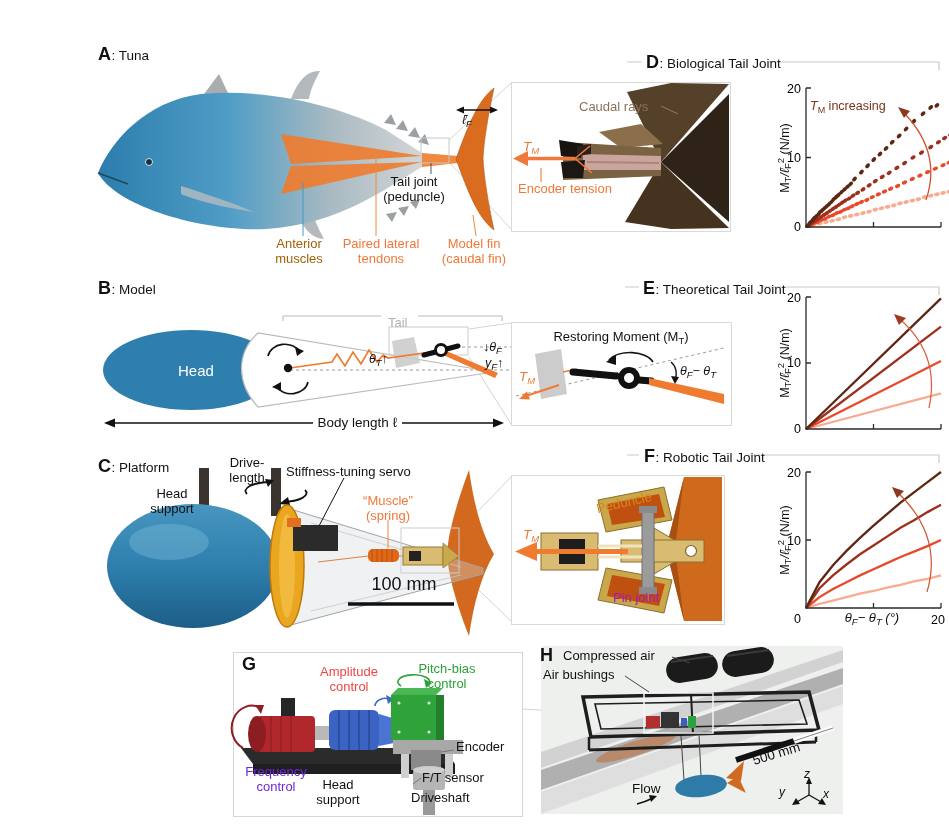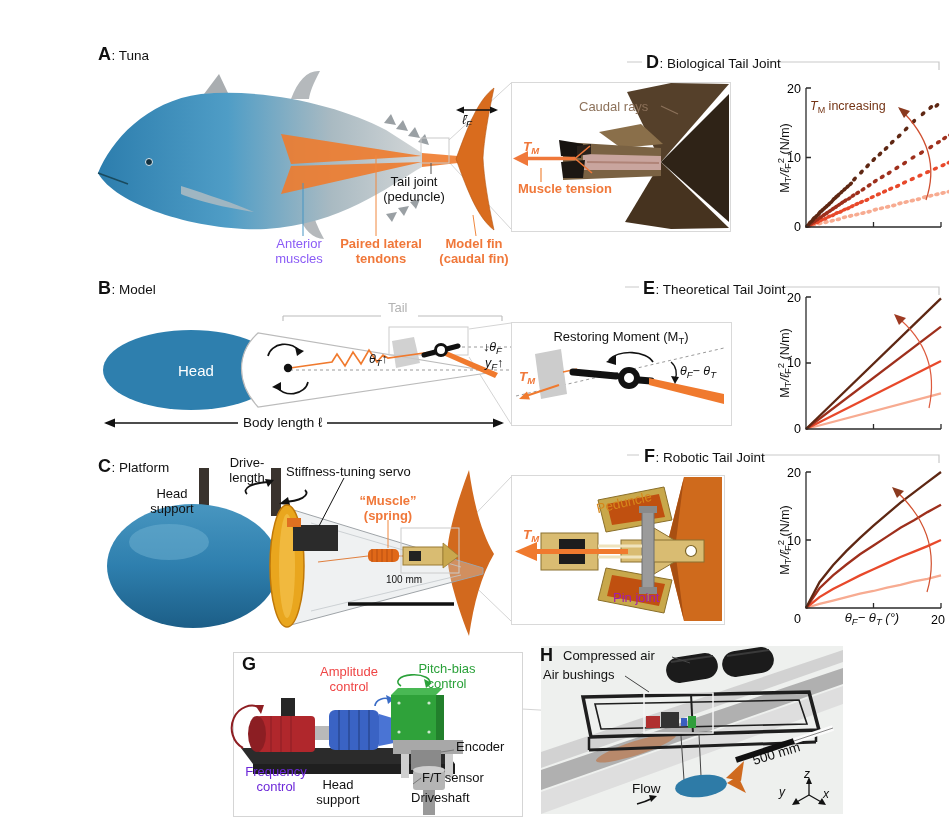--- a/index.html
+++ b/index.html
@@ -11,21 +11,21 @@
   .ptag b{font-size:18px;font-weight:bold;letter-spacing:.5px;}
   .ptag span{font-size:13.5px;}
   .lbl{position:absolute;font-size:13px;line-height:1.12;white-space:nowrap;}
   .ctr{text-align:center;}
   .it{font-style:italic;}
   .sb{font-size:9.5px;vertical-align:-2.5px;}
   .sp{font-size:9.5px;vertical-align:4.5px;}
   .box{position:absolute;background:#fff;border:1px solid #d9d9d9;}
   .ylab{position:absolute;width:150px;height:16px;text-align:center;
         font-size:12.5px;transform:rotate(-90deg);white-space:nowrap;}
-  .orange{color:#f0783a;font-weight:bold;} .blue{color:#8b5cf6;} .grayt{color:#b3b3b3;}
+  .orange{color:#f0783a;} .blue{color:#a16207;} .grayt{color:#b3b3b3;}
 </style>
 </head>
 <body>
 
 <div class="fig">
 
   <svg class="abs" style="left:0;top:0" width="949" height="836">
 
     <path d="M591,62 H606 M733,62 H903 V70" stroke="#c9c9c9" stroke-width="1.2" fill="none"></path>
     <path d="M589,287 H603 M727,287 H903 V295" stroke="#c9c9c9" stroke-width="1.2" fill="none"></path>
@@ -141,21 +141,21 @@
     <g stroke="#f0783a" fill="#f0783a">
       <line x1="64" y1="76.5" x2="14" y2="76.5" stroke-width="3.5"></line>
       <polygon points="2,76.5 17,69 17,84" stroke="none"></polygon>
       <line x1="64" y1="76.5" x2="79" y2="64" stroke-width="1.6"></line>
       <line x1="64" y1="76.5" x2="81" y2="91" stroke-width="1.6"></line>
     </g>
   </svg>
   <div class="lbl" style="left:543px;top:100px;color:#8c715a">Caudal rays</div>
   <div class="lbl it orange" style="left:487px;top:139px;font-size:13.5px">
     <span>T</span><span class="sb">M</span></div>
-  <div class="lbl orange" style="left:482px;top:182px">Muscle tension</div>
+  <div class="lbl orange" style="left:482px;top:182px">Encoder tension</div>
 
   <svg class="abs" id="chartD" style="left:732px;top:76px" width="214" height="164">
     <g class="series-layer">
         <ellipse cx="45.7" cy="148.915" rx="2.8" ry="1.9" transform="rotate(-15.151179466631348 45.7 148.915)" fill="#f7ab91"></ellipse>
         <ellipse cx="51.86" cy="147.525" rx="2.8" ry="1.9" transform="rotate(-14.075144101523538 51.86 147.525)" fill="#f7ab91"></ellipse>
         <ellipse cx="58.019999999999996" cy="146.135" rx="2.8" ry="1.9" transform="rotate(-13.658526454399125 58.019999999999996 146.135)" fill="#f7ab91"></ellipse>
         <ellipse cx="64.17999999999999" cy="144.745" rx="2.8" ry="1.9" transform="rotate(-13.437363686149924 64.17999999999999 144.745)" fill="#f7ab91"></ellipse>
         <ellipse cx="70.34" cy="143.355" rx="2.8" ry="1.9" transform="rotate(-13.300248245962617 70.34 143.355)" fill="#f7ab91"></ellipse>
         <ellipse cx="76.5" cy="141.27" rx="2.8" ry="1.9" transform="rotate(-14.183218210569025 76.5 141.27)" fill="#f7ab91"></ellipse>
         <ellipse cx="82.66" cy="139.88" rx="2.8" ry="1.9" transform="rotate(-13.981894620861006 82.66 139.88)" fill="#f7ab91"></ellipse>
@@ -306,28 +306,28 @@
     <path d="M222,84 A17,14 0 0 1 190,88" stroke="#111" stroke-width="1.6" fill="none"></path>
     <polygon points="186,89 195,84 195,93" fill="#111"></polygon>
 
     <g stroke="#111" fill="#111">
       <line x1="20" y1="125" x2="416" y2="125" stroke-width="1.6"></line>
       <polygon points="18,125 29,120.5 29,129.5" stroke="none"></polygon>
       <polygon points="418,125 407,120.5 407,129.5" stroke="none"></polygon>
     </g>
   </svg>
   <div class="lbl" style="left:142px;top:363px;color:#fff;font-size:15px">Head</div>
-  <div class="lbl grayt" style="left:352px;top:301px">Tail</div>
+  <div class="lbl grayt" style="left:352px;top:316px">Tail</div>
   <div class="lbl it" style="left:333px;top:352px;font-size:12.5px">
     <span>θ</span><span class="sb">T</span><span>↑</span></div>
   <div class="lbl it" style="left:447px;top:340px;font-size:12.5px">
     <span>↓θ</span><span class="sb">F</span></div>
   <div class="lbl it" style="left:449px;top:356px;font-size:12.5px">
     <span>y</span><span class="sb">F</span><span>↑</span></div>
-  <div class="lbl" style="left:202px;top:415px;width:164px;text-align:left;font-size:13.5px">
+  <div class="lbl" style="left:202px;top:415px;width:164px;text-align:right;font-size:13.5px">
     <span style="background:#fff;padding:0 5px">Body length ℓ</span></div>
 
   <div class="box" style="left:475px;top:322px;width:219px;height:102px"></div>
   <svg class="abs" style="left:475px;top:322px" width="219" height="102">
     <path d="M5,74 L213,26" stroke="#9a9a9a" stroke-width="1" stroke-dasharray="3,3" fill="none"></path>
     <polygon points="24,32 50,27 56,72 30,77" fill="#cccccc"></polygon>
     <path d="M52,50 L66,47" stroke="#f07a2e" stroke-width="1.5" fill="none"></path>
     <path d="M62,50 L105,54" stroke="#111" stroke-width="7" stroke-linecap="round"></path>
     <circle cx="118" cy="56" r="8" fill="#fff" stroke="#111" stroke-width="6"></circle>
     <path d="M128,58 L140,59" stroke="#111" stroke-width="7" stroke-linecap="round"></path>
@@ -417,21 +417,21 @@
     </div>
   <div class="lbl" style="left:250px;top:465px">Stiffness-tuning servo</div>
   <div class="lbl ctr" style="left:108px;top:487px;width:56px">
     <div>Head</div>
       <div>support</div>
     </div>
   <div class="lbl ctr orange" style="left:318px;top:494px;width:68px">
     <div>“Muscle”</div>
       <div>(spring)</div>
     </div>
-  <div class="lbl ctr" style="left:330px;top:574px;width:76px;font-size:10px">100 mm</div>
+  <div class="lbl ctr" style="left:330px;top:574px;width:76px;font-size:18px">100 mm</div>
 
   <div class="box" style="left:475px;top:475px;width:212px;height:148px"></div>
   <svg class="abs" style="left:475px;top:475px" width="212" height="148">
 
     <polygon points="211,2 211,146 173,146 155,74 173,2" fill="#cf6a1c"></polygon>
     <polygon points="173,2 155,74 173,146 164,74" fill="#a84f12"></polygon>
 
     <polygon points="87,25 153,12 161,45 95,57" fill="#c8a84b" stroke="#8a6f2a" stroke-width="1"></polygon>
     <polygon points="96,29 148,19 154,42 101,50" fill="#c05010"></polygon>
     <polygon points="95,93 161,105 153,138 87,125" fill="#c8a84b" stroke="#8a6f2a" stroke-width="1"></polygon>

